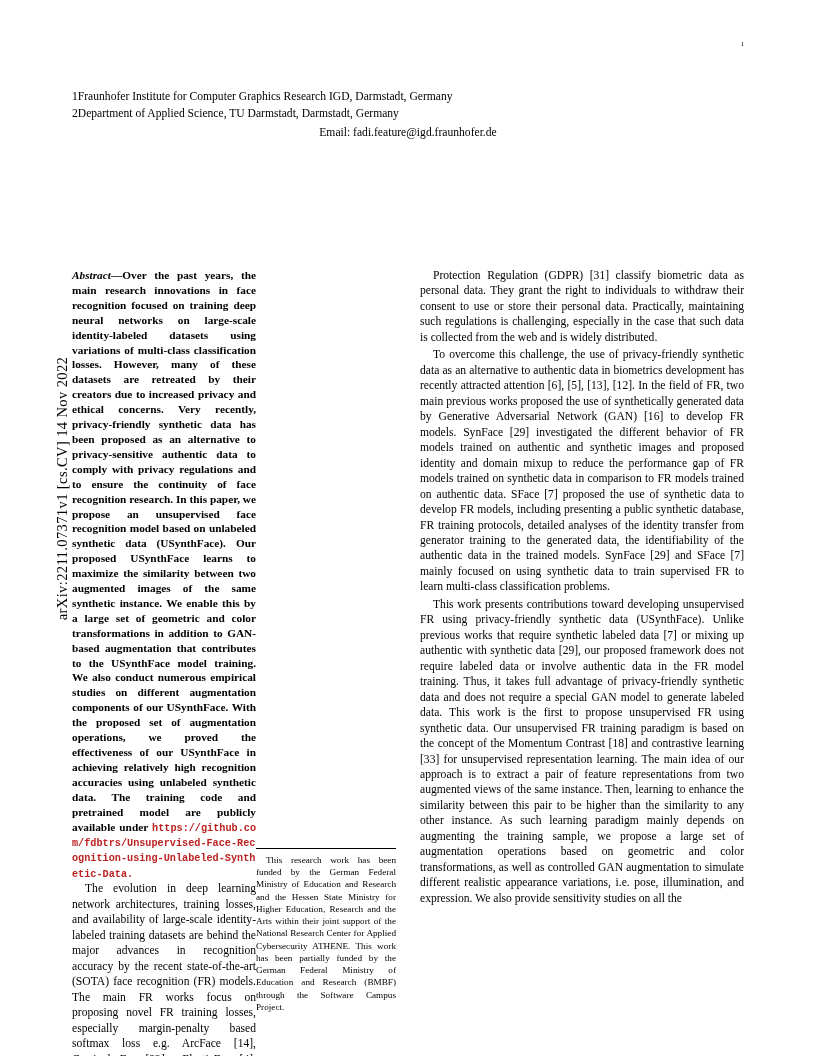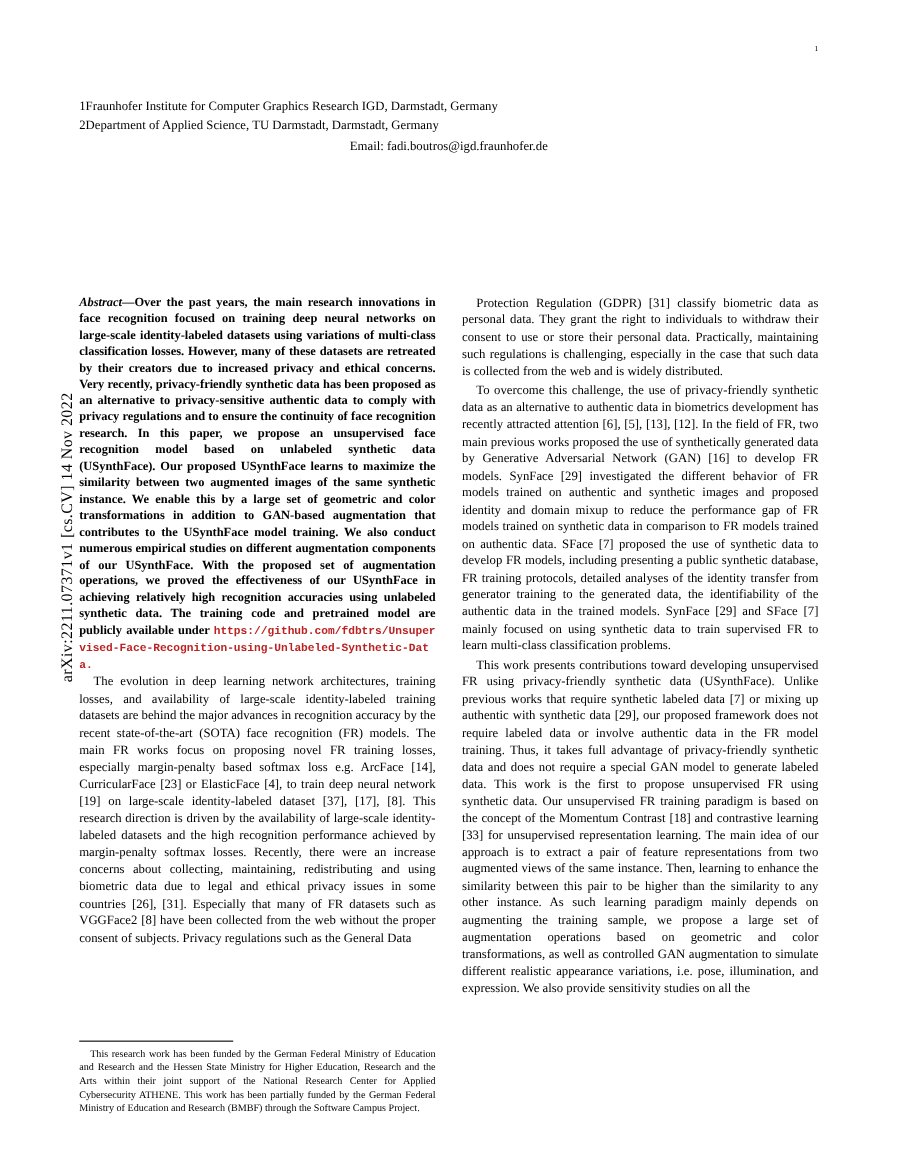--- a/index.html
+++ b/index.html
@@ -128,40 +128,40 @@
   }
   .footnote {
     font-size: 9.2px;
     line-height: 1.33;
     text-align: justify;
     text-indent: 10px;
     margin: 0;
   }
   .col-left-inner {
     display: flex;
-    flex-direction: column;
+    flex-direction: row;
     height: 745px;
   }
   .footnote-wrap {
     margin-top: auto;
   }
 </style>
 </head>
 <body>
 
 <div class="page">
 
   <div class="page-number">1</div>
 
   <div class="arxiv-stamp">arXiv:2211.07371v1  [cs.CV]  14 Nov 2022</div>
 
   <div class="content">
     <div class="affil">1Fraunhofer Institute for Computer Graphics Research IGD, Darmstadt, Germany</div>
     <div class="affil">2Department of Applied Science, TU Darmstadt, Darmstadt, Germany</div>
-    <div class="email">Email: fadi.boutros@igd.fraunhofer.de</div>
+    <div class="email">Email: fadi.feature@igd.fraunhofer.de</div>
   </div>
 
   <div class="columns">
 
     <div class="col">
       <div class="col-left-inner">
         <div>
           <div class="abstract">
             <span class="lead">Abstract—</span><span>Over the past years, the main research innovations in face recognition focused on training deep neural networks on large-scale identity-labeled datasets using variations of multi-class classification losses. However, many of these datasets are retreated by their creators due to increased privacy and ethical concerns. Very recently, privacy-friendly synthetic data has been proposed as an alternative to privacy-sensitive authentic data to comply with privacy regulations and to ensure the continuity of face recognition research. In this paper, we propose an unsupervised face recognition model based on unlabeled synthetic data (USynthFace). Our proposed USynthFace learns to maximize the similarity between two augmented images of the same synthetic instance. We enable this by a large set of geometric and color transformations in addition to GAN-based augmentation that contributes to the USynthFace model training. We also conduct numerous empirical studies on different augmentation components of our USynthFace. With the proposed set of augmentation operations, we proved the effectiveness of our USynthFace in achieving relatively high recognition accuracies using unlabeled synthetic data. The training code and pretrained model are publicly available under </span><a class="url" href="#">https://github.com/fdbtrs/Unsupervised-Face-Recognition-using-Unlabeled-Synthetic-Data</a><span class="url">.</span>
           </div>

